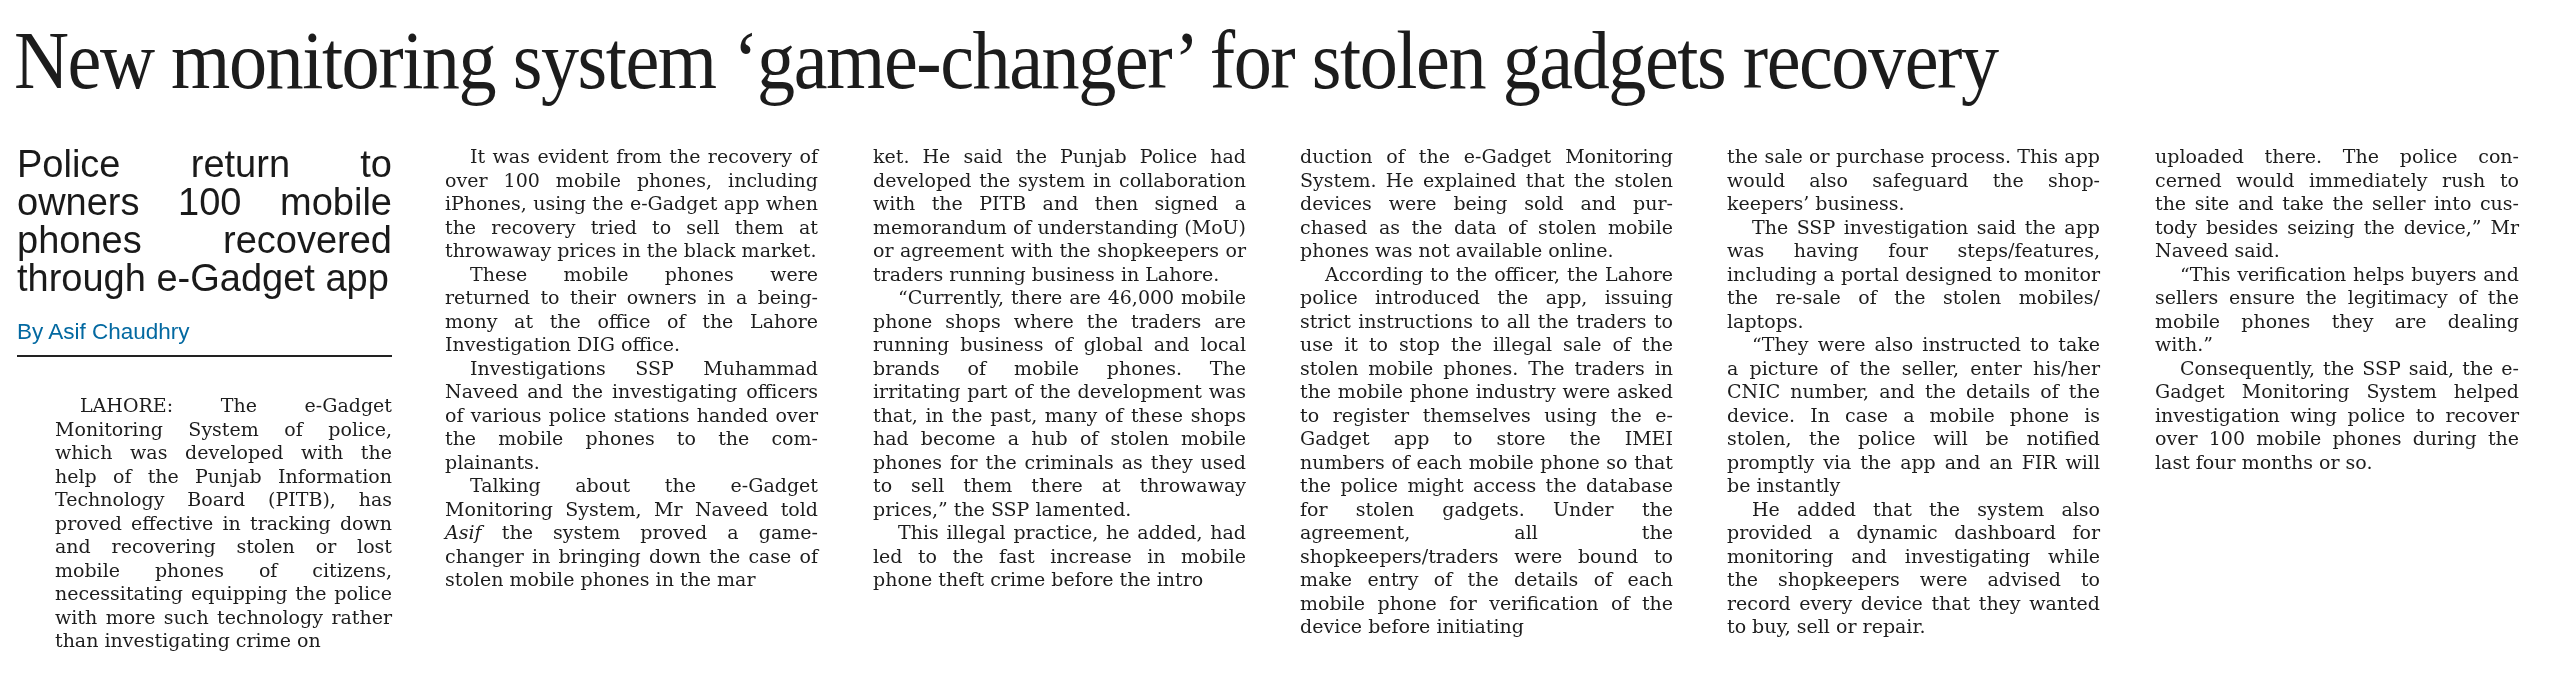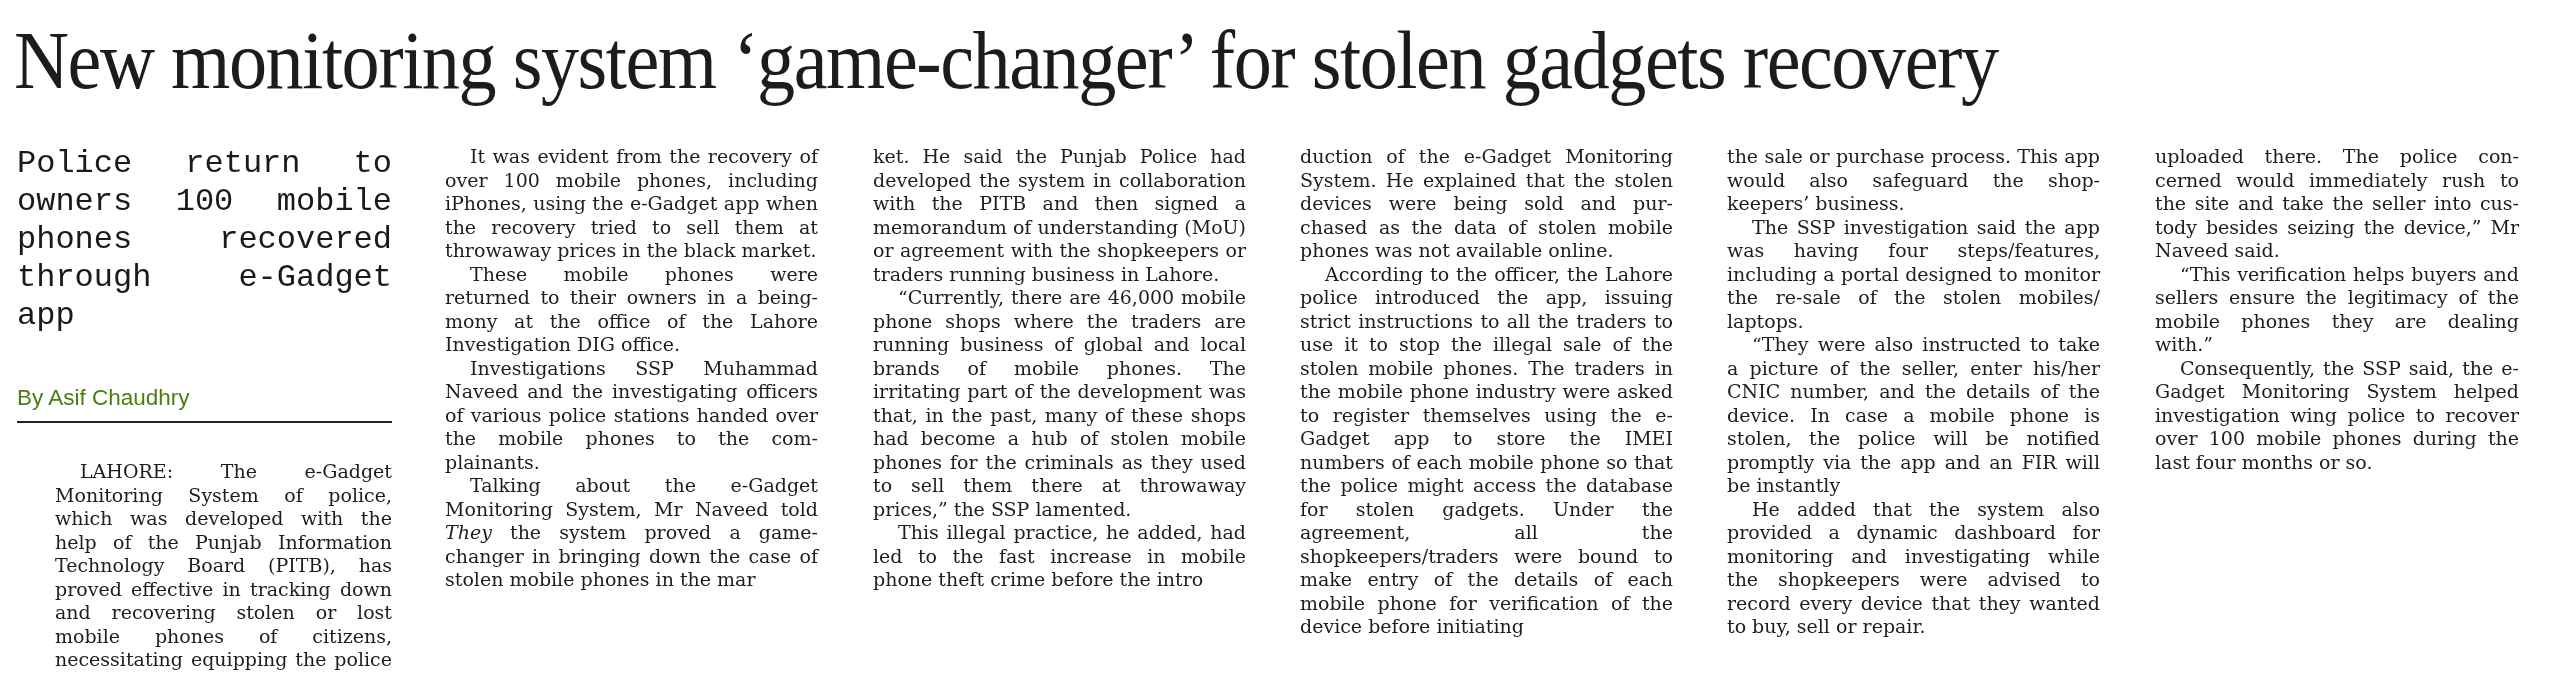--- a/index.html
+++ b/index.html
@@ -24,28 +24,28 @@
   .col p { margin: 0; text-indent: 25px; }
   .col p.noindent { text-indent: 0; }
   .col1 { left: 17px; width: 375px; top: 145px; }
   .col2 { left: 445px; }
   .col3 { left: 873px; }
   .col4 { left: 1300px; }
   .col5 { left: 1727px; }
   .col6 { left: 2155px; width: 364px; }
 
   .deck {
-    font-family: Liberation Mono, monospace;
-    font-size: 32px; line-height: 38px; color: #1a1a1a;
+    font-family: Liberation Sans, sans-serif;
+    font-size: 38px; line-height: 38px; color: #1a1a1a;
     margin: 0; font-weight: normal; width: 375px;
   }
   .byline {
-    margin-top: 50px;
+    margin-top: 22px;
     font-family: "Liberation Sans", "DejaVu Sans", sans-serif;
-    font-size: 22.5px; line-height: 26.4px; color: #4d7c0f;
+    font-size: 22.5px; line-height: 26.4px; color: #0369a1;
   }
   .rule {
     margin-top: 9.3px; height: 2.3px; background: #222; width: 375px;
   }
   .col1 .body { margin-top: 37px; margin-left: 38px; }
   em { font-style: italic; }
 </style>
 </head>
 <body>
 
@@ -57,21 +57,21 @@
   <div class="rule"></div>
   <div class="body">
     <p>LAHORE: The e-Gadget Monitoring System of police, which was developed with the help of the Punjab Information Technology Board (PITB), has proved effective in tracking down and recovering stolen or lost mobile phones of citi­zens, necessitating equipping the police with more such technology rather than investigating crime on</p>
   </div>
 </div>
 
 <div class="col col2">
   <p>It was evident from the recovery of over 100 mobile phones, includ­ing iPhones, using the e-Gadget app when the recovery tried to sell them at throwaway prices in the black market.</p>
   <p>These mobile phones were returned to their owners in a being­mony at the office of the Lahore Investigation DIG office.</p>
   <p>Investigations SSP Muhammad Naveed and the investigating offic­ers of various police stations handed over the mobile phones to the com­plainants.</p>
-  <p><span>Talking about the e-Gadget Monitoring System, Mr Naveed told</span> <em>They</em> <span>the system proved a game-changer in bringing down the case of stolen mobile phones in the mar­</span></p>
+  <p><span>Talking about the e-Gadget Monitoring System, Mr Naveed told</span> <em>Asif</em> <span>the system proved a game-changer in bringing down the case of stolen mobile phones in the mar­</span></p>
 </div>
 
 <div class="col col3">
   <p class="noindent">ket. He said the Punjab Police had developed the system in collabora­tion with the PITB and then signed a memorandum of understanding (MoU) or agreement with the shop­keepers or traders running business in Lahore.</p>
   <p>“Currently, there are 46,000 mobile phone shops where the trad­ers are running business of global and local brands of mobile phones. The irritating part of the develop­ment was that, in the past, many of these shops had become a hub of sto­len mobile phones for the criminals as they used to sell them there at throwaway prices,” the SSP lamented.</p>
   <p>This illegal practice, he added, had led to the fast increase in mobile phone theft crime before the intro­</p>
 </div>
 
 <div class="col col4">
   <p class="noindent">duction of the e-Gadget Monitoring System. He explained that the sto­len devices were being sold and pur­chased as the data of stolen mobile phones was not available online.</p>

